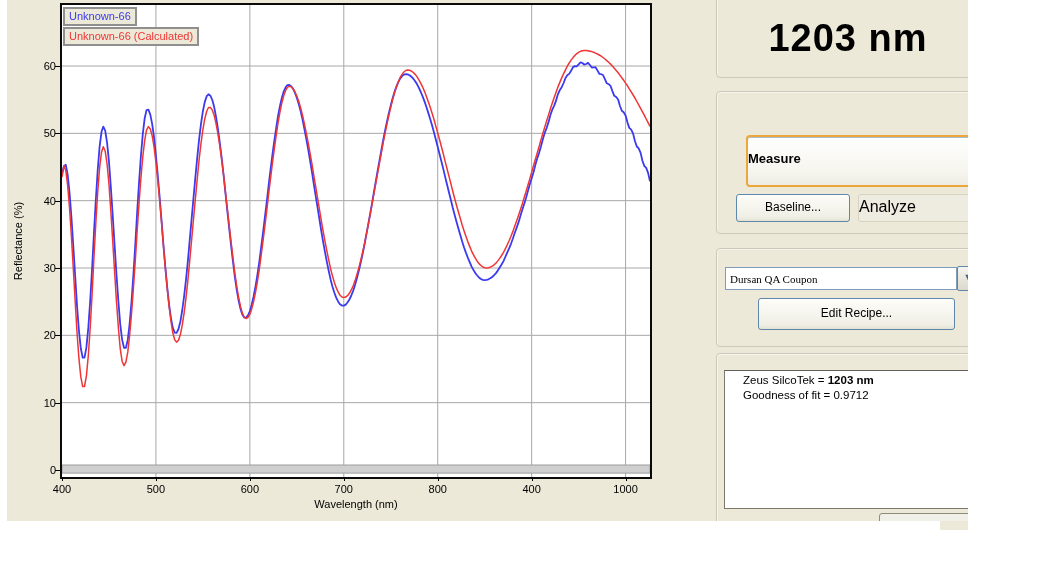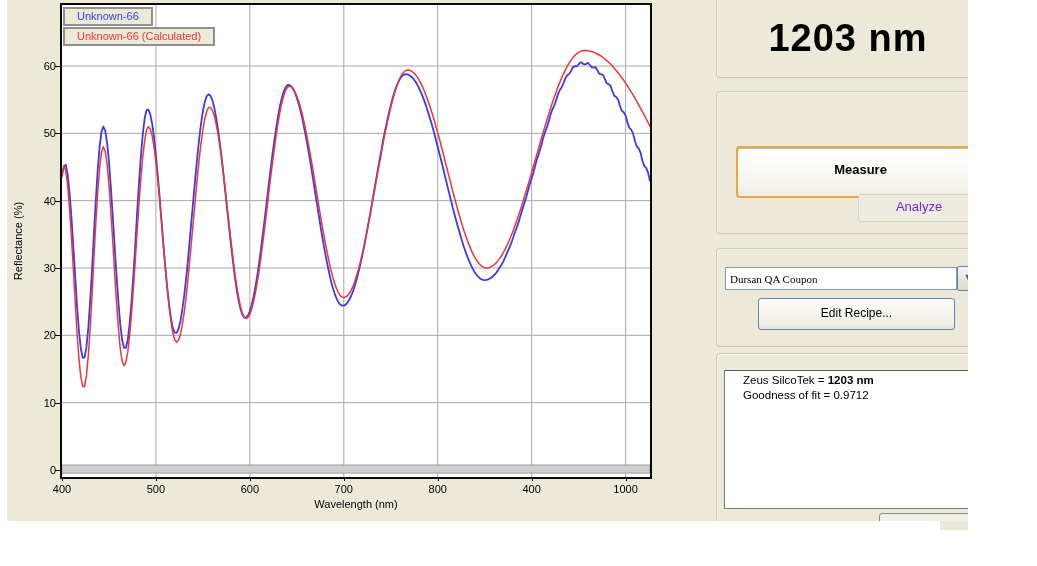--- a/index.html
+++ b/index.html
@@ -4,45 +4,45 @@
 <style>
   html,body{margin:0;padding:0;background:#ffffff;}
   body{font-family:"Liberation Sans", sans-serif; color:#000;}
   .screen{position:relative;width:1037px;height:566px;background:#ffffff;overflow:hidden;}
   .content{position:absolute;left:0;top:0;width:968px;height:521px;background:#ece9d8;overflow:hidden;}
   .edge-strip{position:absolute;left:0;top:0;width:7px;height:521px;background:#ffffff;}
   
   .chart-area{position:absolute;left:0;top:0;width:716px;height:521px;}
   .plot-box{position:absolute;left:60px;top:3px;width:588px;height:472px;border:2px solid #0a0a0a;background:#ffffff;box-sizing:content-box;}
   .plot-box svg{position:absolute;left:0;top:0;}
-  .legend{position:absolute;background:#ece9d8;border:2px solid #8f8f8f;font-size:11px;line-height:13px;padding:1px 12px;white-space:nowrap;}
+  .legend{position:absolute;background:#ece9d8;border:2px solid #8f8f8f;font-size:11px;line-height:13px;padding:1px 4px;white-space:nowrap;}
   .legend-1{left:1px;top:2px;}
   .legend-2{left:1px;top:22px;}
   .ytick-label{position:absolute;width:22px;text-align:right;font-size:11px;line-height:14px;}
   .xtick-label{position:absolute;width:40px;text-align:center;font-size:11px;line-height:14px;}
   .ytick-mark{position:absolute;width:5px;height:1px;background:#000;}
   .xtick-mark{position:absolute;width:1px;height:4px;background:#000;}
   .xaxis-title{position:absolute;left:62px;top:498px;width:588px;text-align:center;font-size:11px;}
   .yaxis-title{position:absolute;left:-27px;top:234px;width:92px;height:14px;text-align:center;font-size:11px;transform:rotate(-90deg);}
   
   .panel{position:absolute;border:1px solid #cdc9b8;border-radius:4px;box-shadow:inset 1px 1px 0 rgba(255,255,255,.55);}
   .panel-display{left:716px;top:-12px;width:262px;height:88px;display:flex;align-items:center;justify-content:center;}
   .panel-actions{left:716px;top:91px;width:262px;height:141px;}
   .panel-recipe{left:716px;top:248px;width:262px;height:97px;}
   .panel-results{left:716px;top:353px;width:262px;height:200px;}
   .big-value{font-size:38px;font-weight:700;letter-spacing:1px;padding-top:10px;}
   .btn{font-family:"Liberation Sans",sans-serif;cursor:default;}
-  .btn-measure{position:absolute;left:19px;top:43px;width:245px;height:48px;
+  .btn-measure{position:absolute;left:29px;top:43px;width:245px;height:48px;
     border:2px solid #eda63d;border-radius:4px;background:linear-gradient(180deg,#ffffff 0%,#f6f5ef 70%,#eeede4 100%);
-    box-shadow:inset 0 1px 0 #a9bfd2;font-size:13px;font-weight:700;text-align:center;line-height:44px;margin-top:11px;}
+    box-shadow:inset 0 1px 0 #a9bfd2;font-size:13px;font-weight:700;text-align:left;line-height:44px;}
   .btn-xp{border:1px solid #5f87ab;border-radius:3px;background:linear-gradient(180deg,#fdfcf8,#f0efe6 85%,#e4e2d4);
     box-shadow:inset 0 1px 0 #ffffff;font-size:12px;text-align:center;}
   .btn-baseline{position:absolute;left:19px;top:102px;width:112px;height:26px;line-height:24px;}
   .btn-analyze{position:absolute;left:141px;top:102px;width:120px;height:26px;line-height:24px;
-    border:1px solid #d7d3c2;border-radius:3px;background:#eeece0;color:#6d28d9;font-size:13px;text-align:center;}
+    border:1px solid #d7d3c2;border-radius:3px;background:#eeece0;color:#000000;font-size:16px;}
   .combo-field{position:absolute;left:8px;top:18px;width:222px;height:19px;border:1px solid #7f9db9;background:#fff;
     font-size:11px;padding:1px 4px;font-family:Liberation Serif, serif;}
   .combo-arrow-btn{position:absolute;left:240px;top:17px;width:20px;height:23px;border:1px solid #5f87ab;border-radius:2px;
     background:linear-gradient(180deg,#f5f4ef,#dcd9cc);font-size:9px;text-align:center;line-height:21px;color:#4d6185;}
   .btn-edit-recipe{position:absolute;left:41px;top:49px;width:195px;height:30px;line-height:28px;}
   .results-box{position:absolute;left:7px;top:16px;width:256px;height:139px;background:#ffffff;
     border:1px solid #7b786d;border-top-color:#63615a;font-size:11.5px;line-height:15px;padding:2px 18px;box-sizing:border-box;}
   .fragment-btn{position:absolute;left:879px;top:513px;width:100px;height:20px;border:1px solid #8e8c7a;
     border-radius:3px 3px 0 0;background:#f1f0e8;}
   .corner-sliver{position:absolute;left:940px;top:521px;width:28px;height:9px;background:#ece9d8;}
@@ -112,20 +112,21 @@
         <div class="xtick-label" style="left: 605.578px; top: 482px;">1000</div>
         <div class="xtick-mark" style="left: 625.578px; top: 477px;"></div>
       </div>
 
     <div class="panel panel-display">
       <div class="big-value">1203 nm</div>
     </div>
 
     <div class="panel panel-actions">
       <div class="btn btn-measure">Measure</div>
+      <div class="btn btn-xp btn-baseline">Baseline...</div>
       <div class="btn btn-analyze">Analyze</div>
     </div>
 
     <div class="panel panel-recipe">
       <input class="combo-field" type="text" value="Dursan QA Coupon" style="">
       <div class="combo-arrow-btn">
         <span>▼</span>
       </div>
       <div class="btn btn-xp btn-edit-recipe">Edit Recipe...</div>
     </div>

